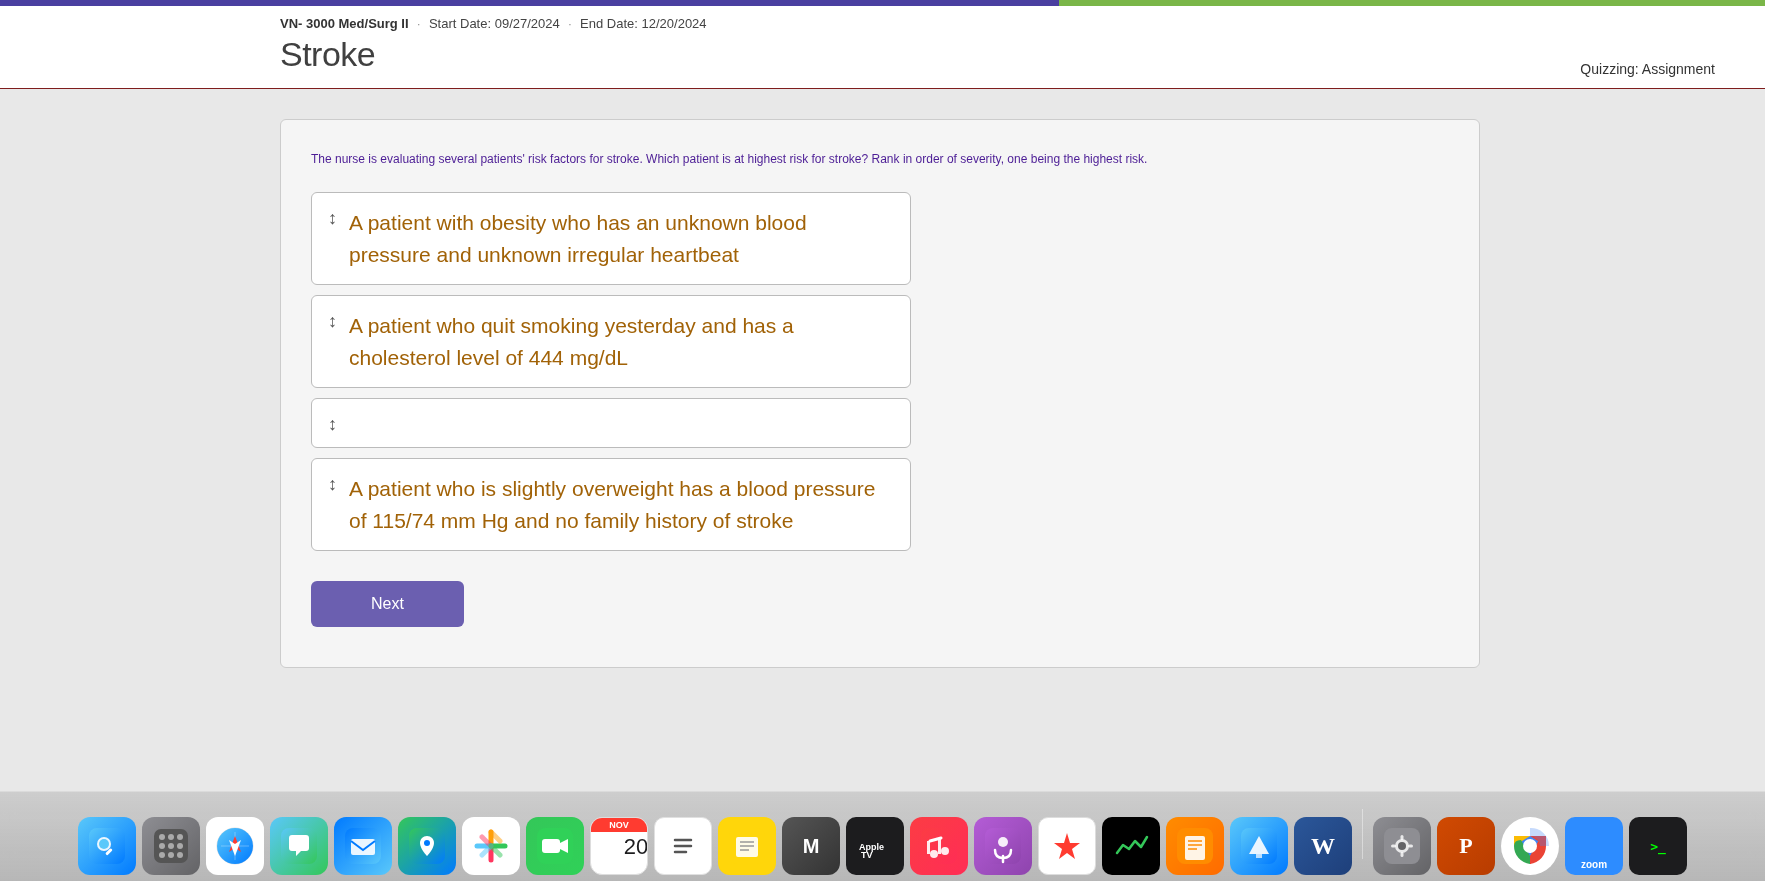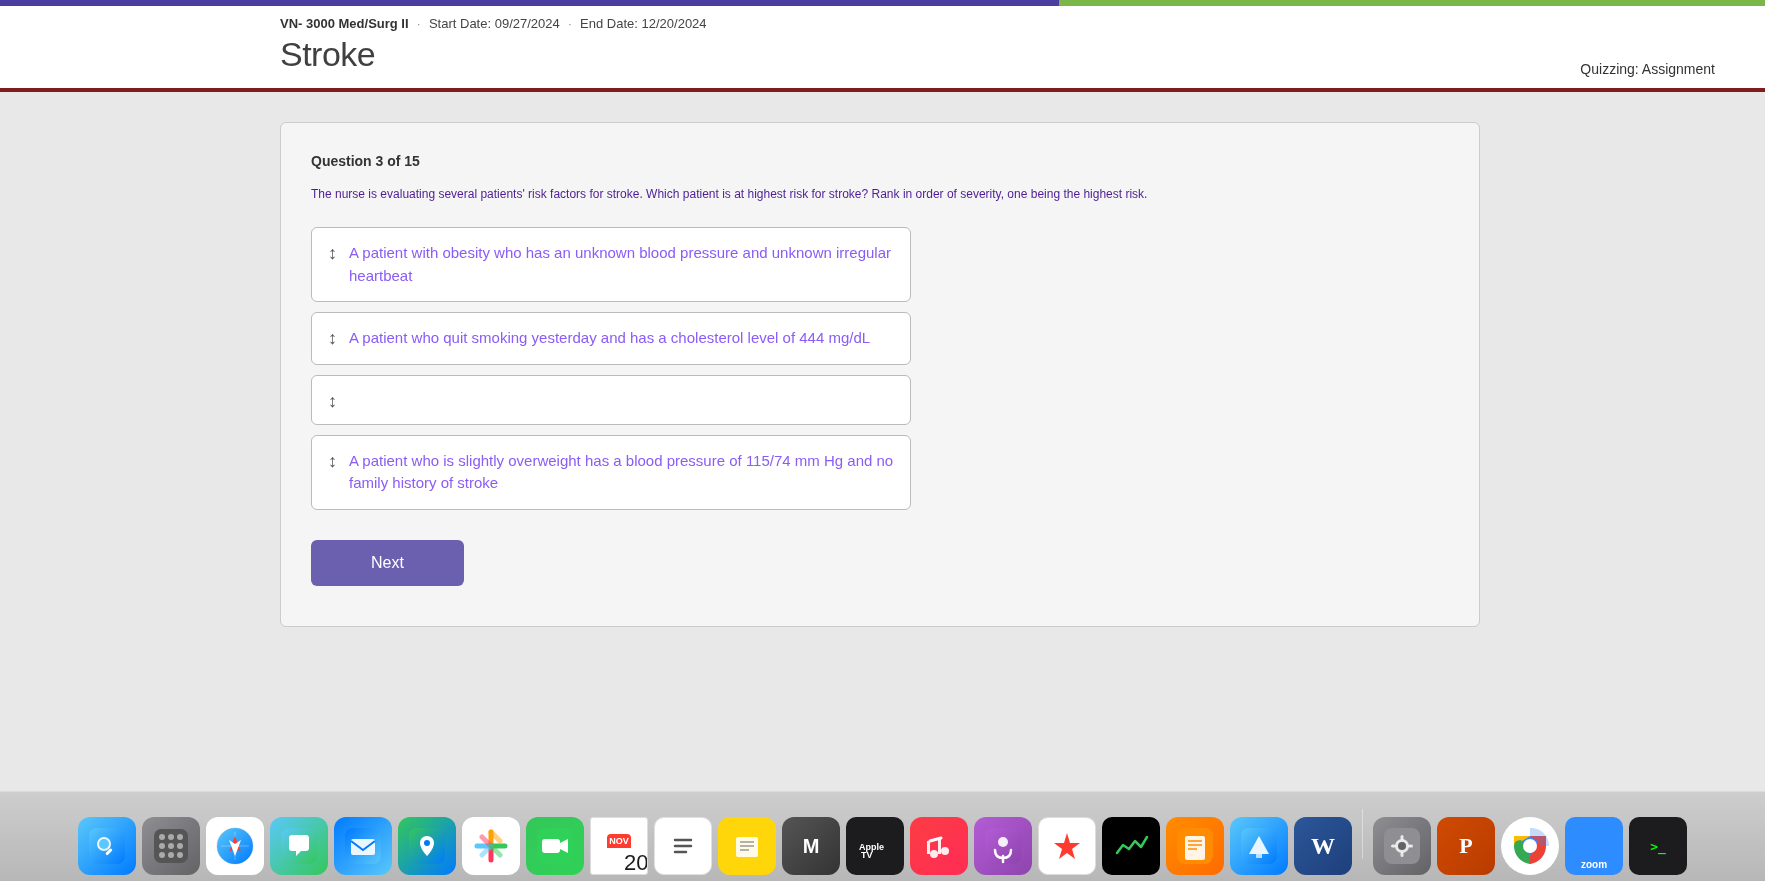--- a/index.html
+++ b/index.html
@@ -18,21 +18,21 @@
       height: 6px;
       background: linear-gradient(to right, #4a3fa0 60%, #7ab648 60%);
       flex-shrink: 0;
     }
 
     
     .header {
       background: #fff;
       padding: 10px 280px 14px 280px;
       flex-shrink: 0;
-      border-bottom: 4px solid #7f1d1d;
+      border-bottom: 1px solid #7f1d1d;
     }
 
     .course-info {
       display: flex;
       align-items: center;
       font-size: 13px;
       color: #444;
       margin-bottom: 4px;
     }
 
@@ -120,22 +120,22 @@
       align-items: center;
       justify-content: center;
       color: #555;
       font-size: 18px;
       flex-shrink: 0;
       margin-top: 2px;
       line-height: 1;
     }
 
     .answer-text {
-      font-size: 15px;
-      color: #8b5cf6;
+      font-size: 21px;
+      color: #a16207;
       line-height: 1.5;
     }
 
     
     .btn-next {
       margin-top: 30px;
       background: #6b5fb0;
       color: #fff;
       border: none;
       border-radius: 6px;
@@ -242,21 +242,20 @@
     </div>
     <div class="page-title">Stroke</div>
   </div>
   <div class="quizzing-label">
     <span>Quizzing:</span> <span>Assignment</span>
   </div>
 </div>
 
 <div class="main-content">
   <div class="quiz-card">
-    <div class="question-label">Question 3 of 15</div>
     <div class="question-text">The nurse is evaluating several patients' risk factors for stroke. Which patient is at highest risk for stroke? Rank in order of severity, one being the highest risk.</div>
 
     <div class="answer-list">
 
       <div class="answer-item">
         <div class="drag-handle">↕</div>
         <div class="answer-text">A patient with obesity who has an unknown blood pressure and unknown irregular heartbeat</div>
       </div>
 
       <div class="answer-item">
@@ -384,21 +383,21 @@
   </div>
 
   <div class="dock-item facetime" style="background:linear-gradient(135deg,#34c759,#30d158);">
     <svg width="36" height="36" viewBox="0 0 36 36">
       <rect width="36" height="36" rx="8" fill="#30d158"></rect>
       <rect x="5" y="11" width="18" height="14" rx="3" fill="#fff"></rect>
       <polygon points="23,15 31,11 31,25 23,21" fill="#fff"></polygon>
     </svg>
   </div>
 
-  <div class="dock-item" style="background:#fff; flex-direction:column; justify-content:flex-start; padding:16px; overflow:hidden; border-radius:3px; border:1px solid #ddd;">
+  <div class="dock-item" style="background:#fff; flex-direction:column; justify-content:flex-start; padding:0; overflow:hidden; border-radius:12px; border:1px solid #ddd;">
     <div class="calendar-month">NOV</div>
     <div class="calendar-day" style="font-size:22px; font-weight:300; color:#1c1c1e; text-align:center; width:100%; padding-top:2px;">20</div>
   </div>
 
   <div class="dock-item reminders" style="background:#fff; border-radius:10px; border:1px solid #e0e0e0;">
     <svg width="34" height="34" viewBox="0 0 34 34">
       <circle cx="17" cy="17" r="16" fill="#fff"></circle>
       <line x1="9" y1="11" x2="25" y2="11" stroke="#555" stroke-width="2.5" stroke-linecap="round"></line>
       <line x1="9" y1="17" x2="25" y2="17" stroke="#555" stroke-width="2.5" stroke-linecap="round"></line>
       <line x1="9" y1="23" x2="20" y2="23" stroke="#555" stroke-width="2.5" stroke-linecap="round"></line>

